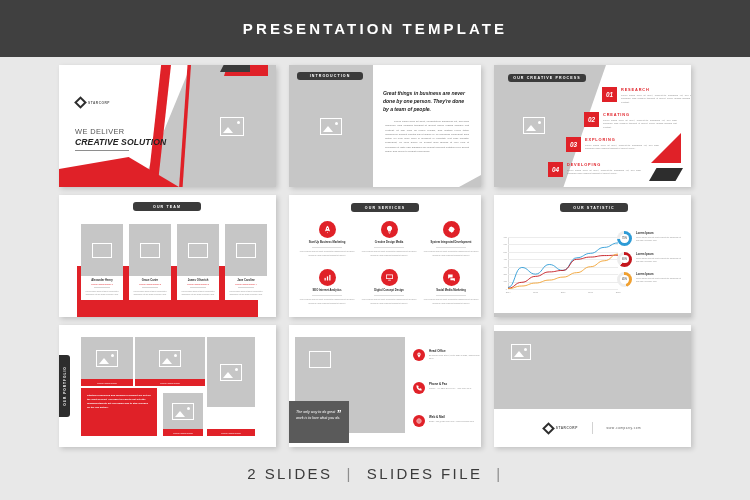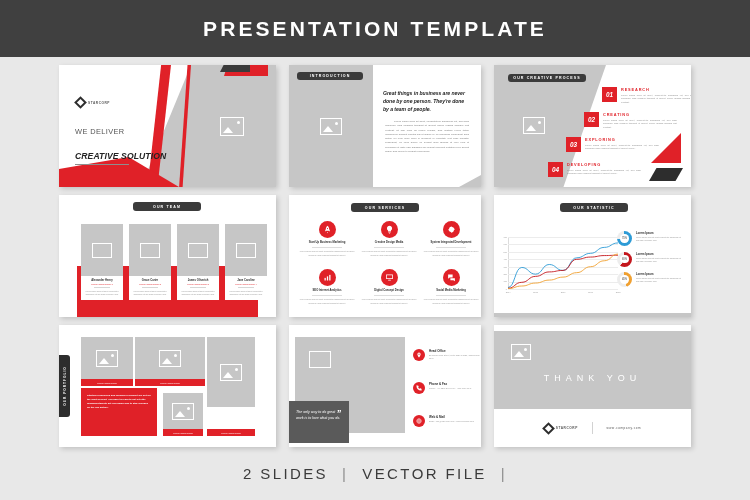--- a/index.html
+++ b/index.html
@@ -9,21 +9,21 @@
     font-family:"Liberation Sans", sans-serif;
     -webkit-font-smoothing:antialiased;
   }
 
   
   .header{
     height:57px; background:#404040; width:100%;
     display:flex; align-items:center; justify-content:center;
   }
   .header h1{
-    color:#ffffff; font-size:21px; font-weight:bold;
+    color:#ffffff; font-size:15px; font-weight:bold;
     letter-spacing:3.1px;
   }
 
   
   .grid{
     position:absolute; left:0; top:57px; width:750px; height:390px;
     display:grid;
     grid-template-columns:225px 200px 205px;
     grid-template-rows:130px 130px 130px;
     column-gap:5px; row-gap:0px;
@@ -66,21 +66,21 @@
     background:#e02128;clip-path:polygon(75% 0,100% 0,40% 100%,15% 100%);}
   .s1redbl{position:absolute;left:0;bottom:0;width:120px;height:30px;
     background:#e02128;clip-path:polygon(0 40%,58% 0,100% 100%,0 100%);}
   .s1cornerR{position:absolute;right:8px;top:0;width:44px;height:11px;
     background:#e02128;clip-path:polygon(8% 0,100% 0,100% 100%,0 100%);}
   .s1cornerD{position:absolute;right:26px;top:0;width:30px;height:7px;
     background:#3b3b3b;clip-path:polygon(12% 0,100% 0,100% 100%,0 100%);}
   .s1title{position:absolute;left:16px;top:62px;}
   .s1title .l1{font-size:7.4px;color:#555;letter-spacing:.4px;}
   .s1title .l2{font-size:8.6px;color:#232323;font-weight:bold;
-    font-style:italic;letter-spacing:.1px;margin-top:15px;}
+    font-style:italic;letter-spacing:.1px;margin-top:1px;}
   .s1rule{width:54px;height:1.4px;background:#8e8e8e;margin-top:3px;}
   .logo{display:flex;align-items:center;gap:3px;}
   .logomark{width:9px;height:9px;background:#2d2d2d;
     transform:rotate(45deg);position:relative;flex:none;}
   .logomark::after{content:"";position:absolute;inset:2.4px;background:#fff;}
   .logotext{font-size:3.2px;color:#555;letter-spacing:.55px;font-weight:bold;}
 
   
   .s2left{position:absolute;left:0;top:0;width:84px;height:100%;background:#c6c6c6;}
   .s2q{position:absolute;left:94px;top:24px;right:12px;
@@ -562,32 +562,31 @@
       </div>
     </div>
   </div>
 
   <div class="cell">
     <div class="slide">
       <div class="s9grey"></div>
       <div class="imgbox" style="left:10px;top:14px;width:34px;height:26px;background:transparent;">
         <div class="glyph" style="width:20px;height:16px;"></div>
       </div>
-      <div class="s9ty">THANK YOU</div>
       <div class="s9foot">
         <div class="logo">
           <div class="logomark"></div>
           <div class="logotext">STARCORP</div>
         </div>
         <div class="s9sep"></div>
         <div class="s9url">www.company.com</div>
       </div>
     </div>
   </div>
 
 </div>
 
 <div class="footer">
   <span>2 SLIDES</span>
   <span class="bar">|</span>
-  <span>VECTOR FILE</span>
+  <span>SLIDES FILE</span>
   <span class="bar">|</span>
 </div>
 
 </body></html>

